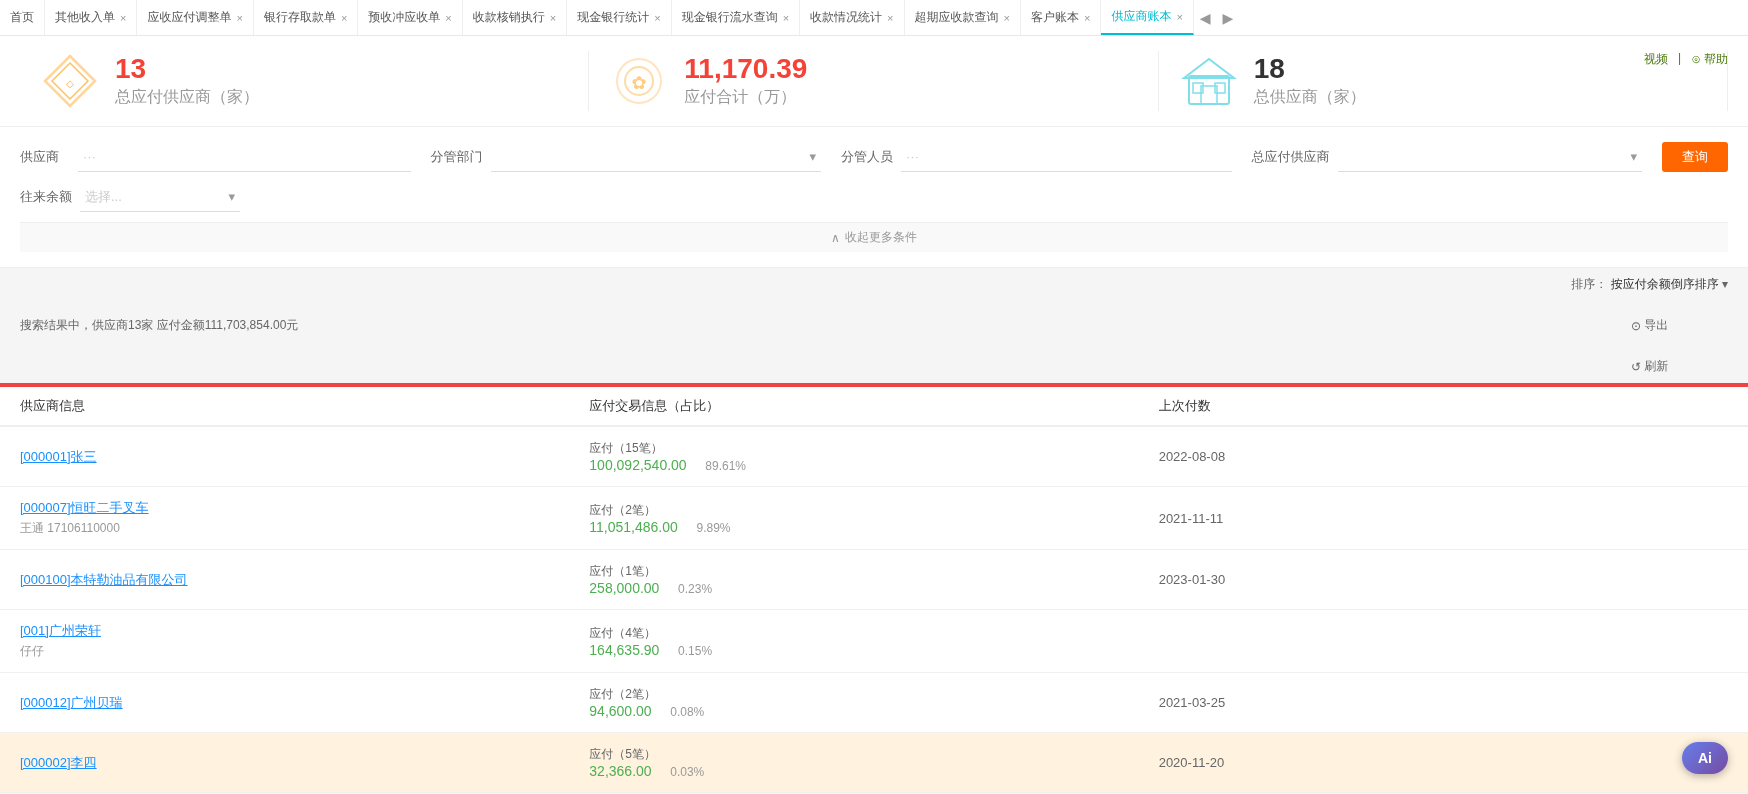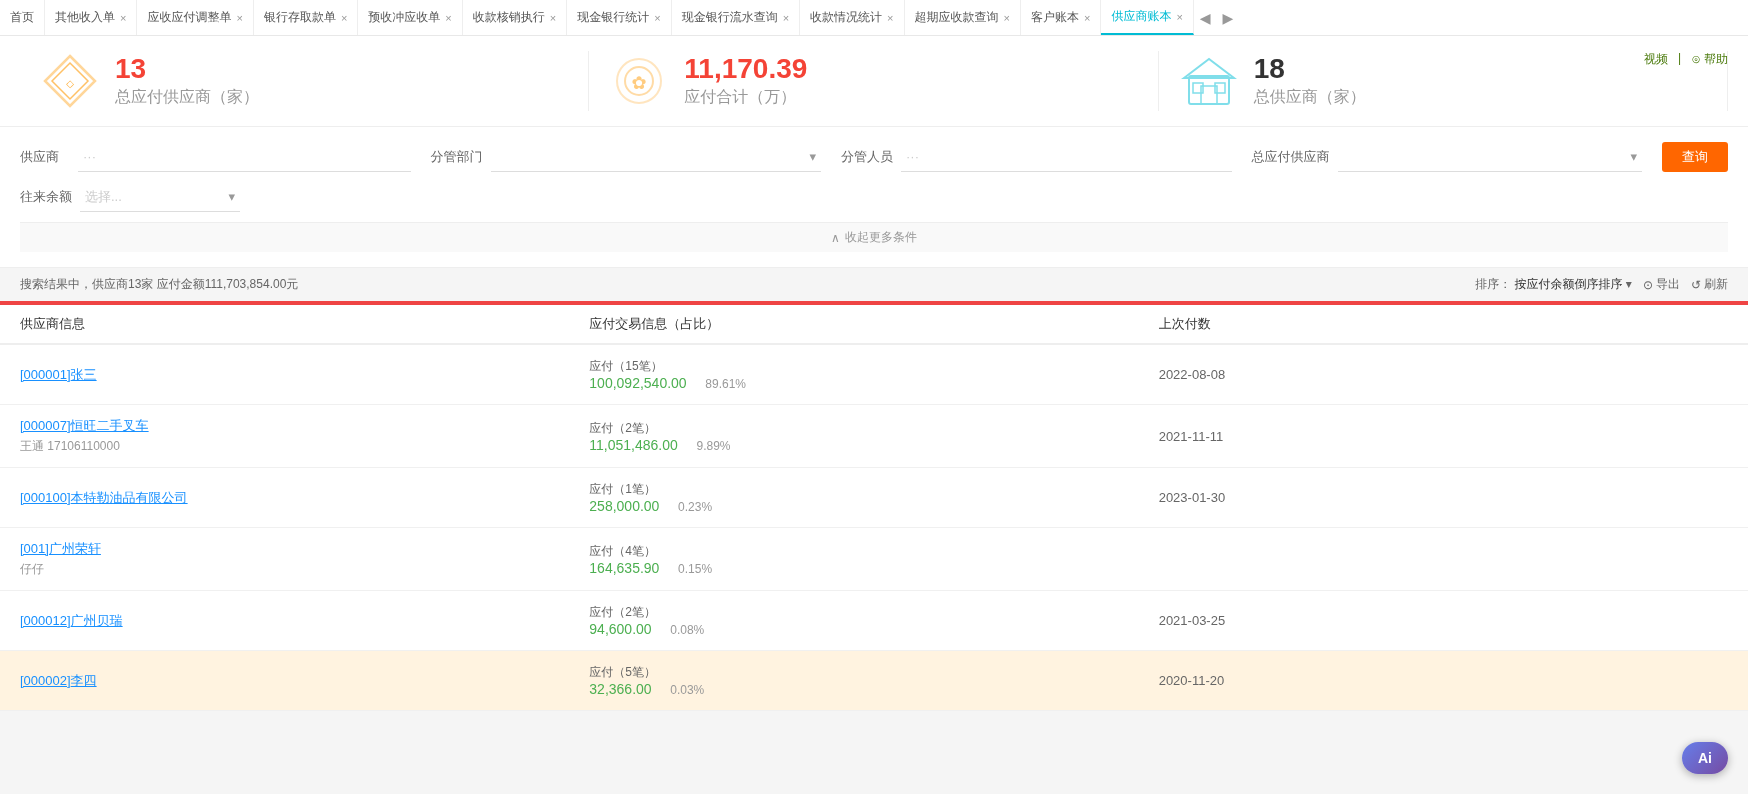--- a/index.html
+++ b/index.html
@@ -175,21 +175,22 @@
       justify-content: space-between;
       padding: 8px 20px;
       background: #f5f5f5;
       border-bottom: 4px solid #ef4444;
       font-size: 12px;
       color: #666;
     }
     .results-right {
       display: flex;
       align-items: center;
-      gap: 11px;
+      gap: 24px;
+      flex-direction: column;
     }
     .sort-value { color: #333; cursor: pointer; }
     .action-btn {
       display: flex;
       align-items: center;
       gap: 3px;
       cursor: pointer;
       color: #666;
       font-size: 12px;
     }

